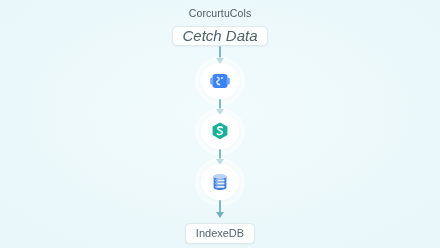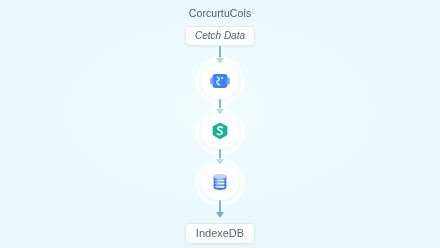--- a/index.html
+++ b/index.html
@@ -42,21 +42,21 @@
     line-height: 14px;
     white-space: nowrap;
   }
 
   .pill {
     margin-top: 6px;
     background: #fdfefe;
     border: 1px solid #dfeaed;
     border-radius: 5px;
     padding: 3px 9px 4px 9px;
-    font-size: 10px;
+    font-size: 15px;
     font-style: italic;
     color: #50606a;
     line-height: 11px;
     white-space: nowrap;
     box-shadow: 0 1px 2px rgba(80,120,130,0.07);
   }
   .pill.bottom {
     font-style: normal;
     font-size: 11px;
     color: #55646d;

